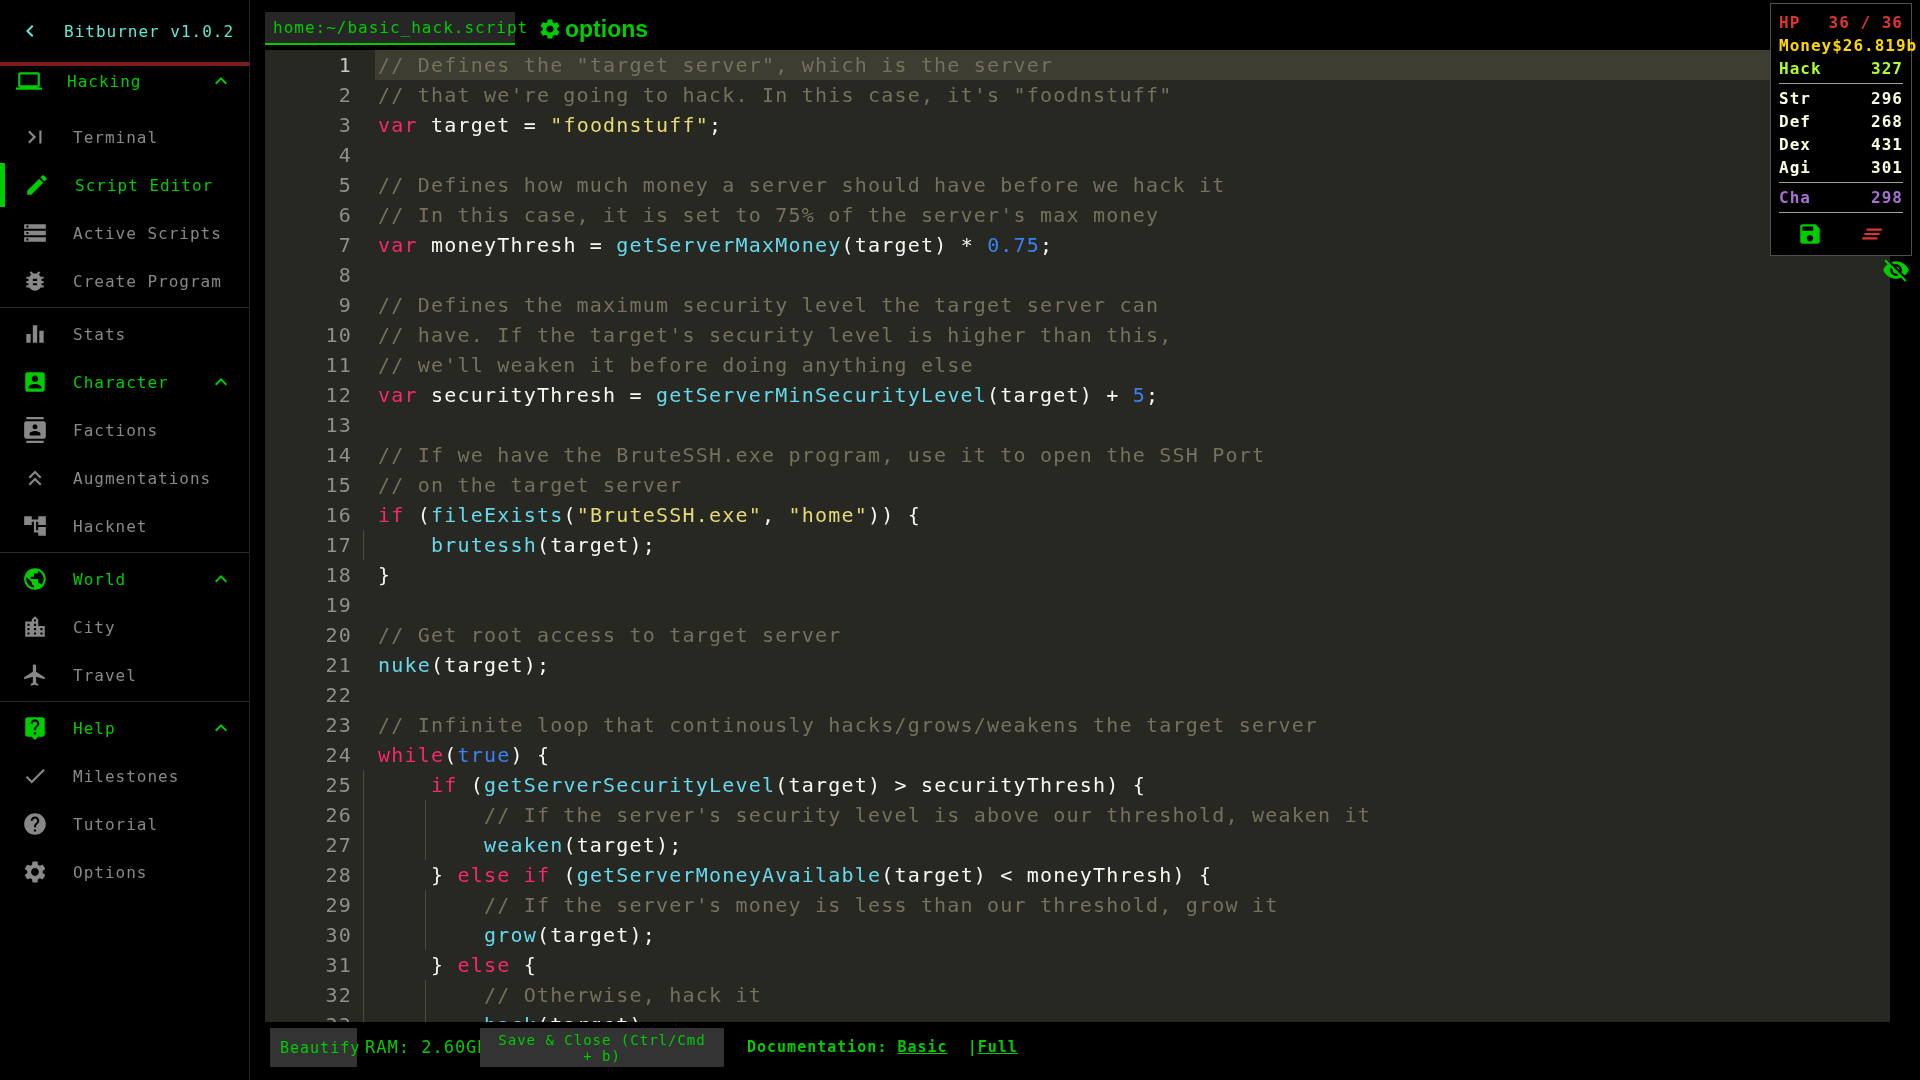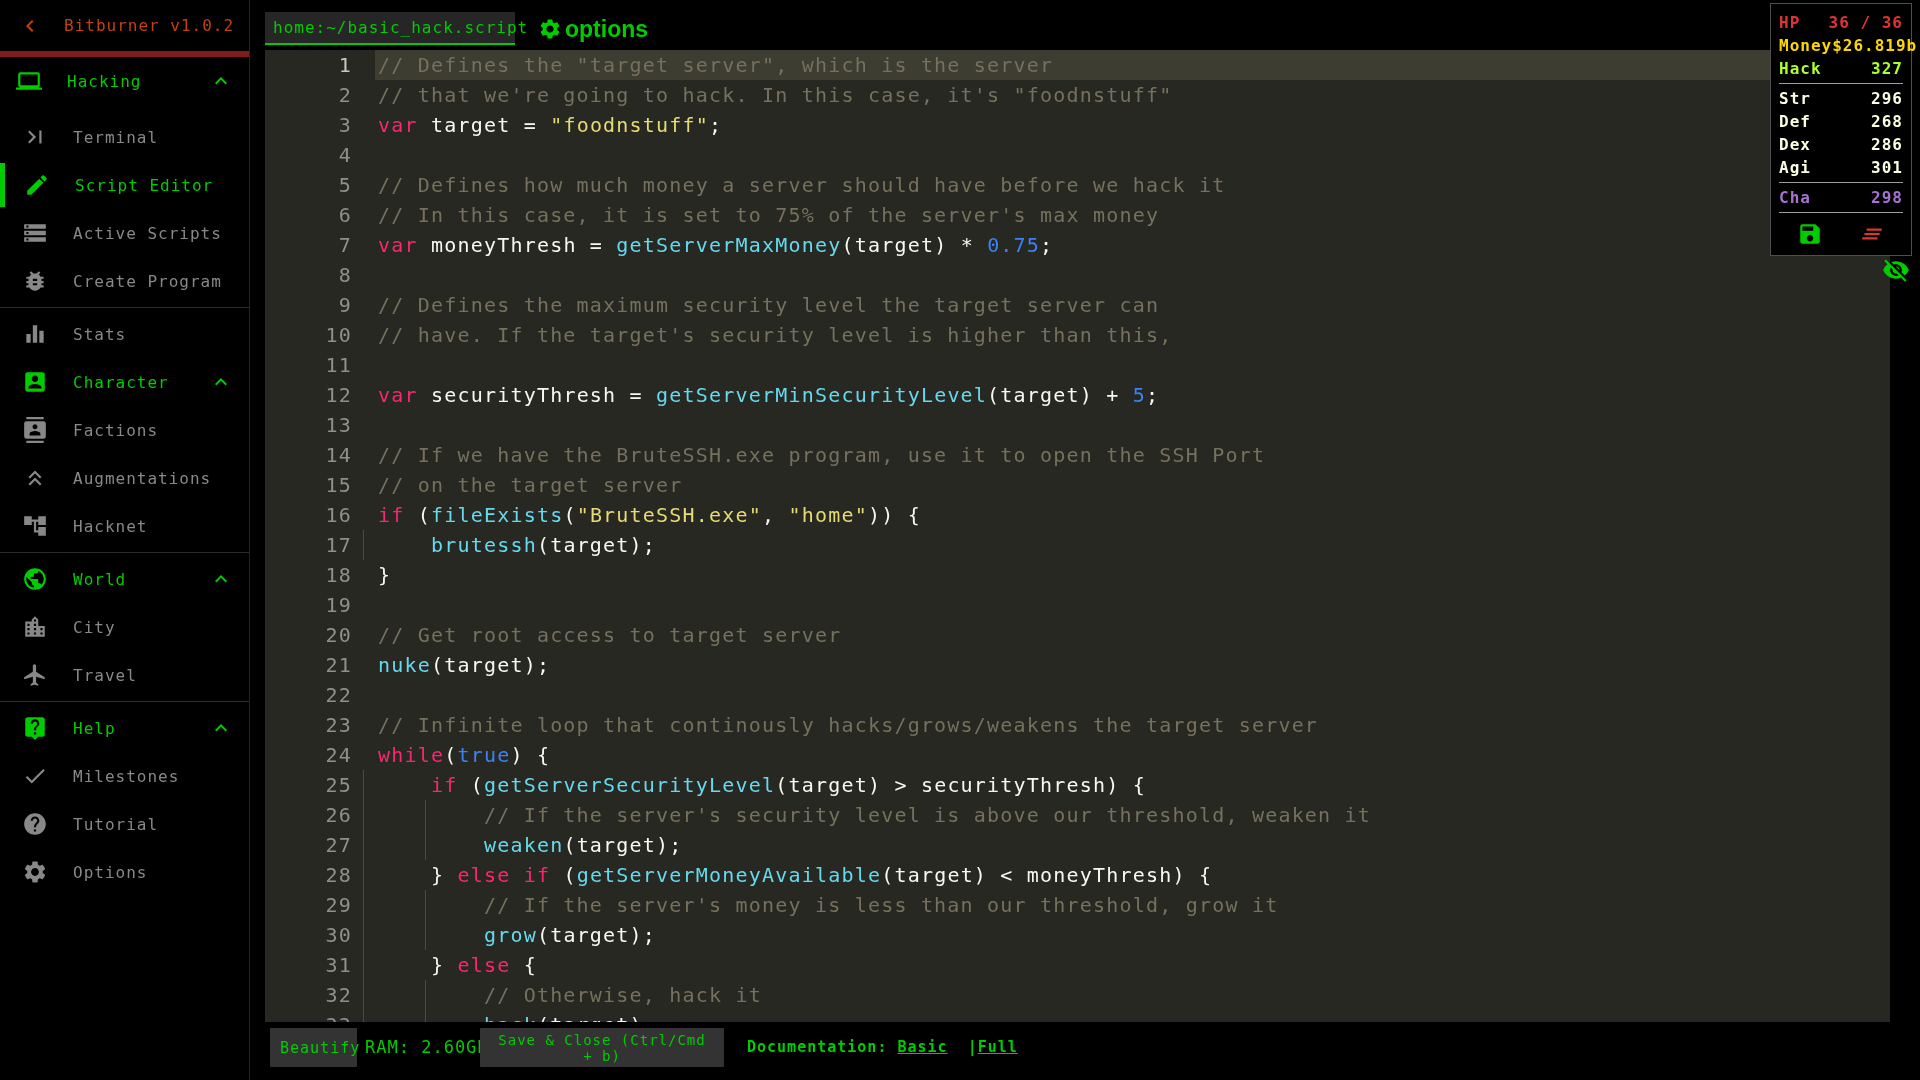--- a/index.html
+++ b/index.html
@@ -3,22 +3,22 @@
 <meta charset="utf-8">
 <style>
   * { margin:0; padding:0; box-sizing:border-box; }
   html,body { width:1920px; height:1080px; background:#000; overflow:hidden;
               font-family:"DejaVu Sans Mono", monospace; }
   body { position:relative; }
 
   
   .sidebar { position:absolute; left:0; top:0; width:250px; height:1080px;
              background:#000; border-right:1px solid #232323; }
-  .side-header { height:57px; border-bottom:6px solid #7f1d1d; display:flex;
-                 align-items:center; color:#c2410c; padding-left:18px; }
+  .side-header { height:66px; border-bottom:4px solid #7f1d1d; display:flex;
+                 align-items:center; color:#5eead4; padding-left:18px; }
   .side-header .back { width:24px; height:24px; margin-right:22px; cursor:pointer; }
   .side-title { font-size:16px; letter-spacing:1px; }
   .side-items { position:absolute; top:49px; left:0; right:0; padding-top:8px; }
   .side-row { height:48px; display:flex; align-items:center; padding-left:22px;
               color:#888; font-size:16px; letter-spacing:1px; cursor:pointer;
               position:relative; }
   .side-items > .side-row:first-child { margin-bottom:8px;padding-left:16px; }
   .side-row.section { color:#0c0; }
   .side-row.active { color:#0c0;padding-left:24px; }
   .side-row .active-bar { position:absolute; left:0; top:2px; bottom:2px; width:5px;
@@ -276,21 +276,21 @@
     <div class="code-line hl" style="top: 0px;"><span class="gutter-num">1</span><span class="code-text"><span class="tok-c">// Defines the "target server", which is the server</span></span></div>
     <div class="code-line" style="top: 30px;"><span class="gutter-num">2</span><span class="code-text"><span class="tok-c">// that we're going to hack. In this case, it's "foodnstuff"</span></span></div>
     <div class="code-line" style="top: 60px;"><span class="gutter-num">3</span><span class="code-text"><span class="tok-k">var</span><span class="tok-p"> target = </span><span class="tok-s">"foodnstuff"</span><span class="tok-p">;</span></span></div>
     <div class="code-line" style="top: 90px;"><span class="gutter-num">4</span><span class="code-text"></span></div>
     <div class="code-line" style="top: 120px;"><span class="gutter-num">5</span><span class="code-text"><span class="tok-c">// Defines how much money a server should have before we hack it</span></span></div>
     <div class="code-line" style="top: 150px;"><span class="gutter-num">6</span><span class="code-text"><span class="tok-c">// In this case, it is set to 75% of the server's max money</span></span></div>
     <div class="code-line" style="top: 180px;"><span class="gutter-num">7</span><span class="code-text"><span class="tok-k">var</span><span class="tok-p"> moneyThresh = </span><span class="tok-f">getServerMaxMoney</span><span class="tok-p">(target) * </span><span class="tok-n">0.75</span><span class="tok-p">;</span></span></div>
     <div class="code-line" style="top: 210px;"><span class="gutter-num">8</span><span class="code-text"></span></div>
     <div class="code-line" style="top: 240px;"><span class="gutter-num">9</span><span class="code-text"><span class="tok-c">// Defines the maximum security level the target server can</span></span></div>
     <div class="code-line" style="top: 270px;"><span class="gutter-num">10</span><span class="code-text"><span class="tok-c">// have. If the target's security level is higher than this,</span></span></div>
-    <div class="code-line" style="top: 300px;"><span class="gutter-num">11</span></div>
+    <div class="code-line" style="top: 300px;"><span class="gutter-num">11</span><span class="code-text"><span class="tok-c">// we'll weaken it before doing anything else</span></span></div>
     <div class="code-line" style="top: 330px;"><span class="gutter-num">12</span><span class="code-text"><span class="tok-k">var</span><span class="tok-p"> securityThresh = </span><span class="tok-f">getServerMinSecurityLevel</span><span class="tok-p">(target) + </span><span class="tok-n">5</span><span class="tok-p">;</span></span></div>
     <div class="code-line" style="top: 360px;"><span class="gutter-num">13</span><span class="code-text"></span></div>
     <div class="code-line" style="top: 390px;"><span class="gutter-num">14</span><span class="code-text"><span class="tok-c">// If we have the BruteSSH.exe program, use it to open the SSH Port</span></span></div>
     <div class="code-line" style="top: 420px; padding-left: 8px;"><span class="gutter-num">15</span><span class="code-text"><span class="tok-c">// on the target server</span></span></div>
     <div class="code-line" style="top: 450px;"><span class="gutter-num">16</span><span class="code-text"><span class="tok-k">if</span><span class="tok-p"> (</span><span class="tok-f">fileExists</span><span class="tok-p">(</span><span class="tok-s">"BruteSSH.exe"</span><span class="tok-p">, </span><span class="tok-s">"home"</span><span class="tok-p">)) {</span></span></div>
     <div class="code-line" style="top: 480px;"><span class="guide" style="left:98px"></span><span class="gutter-num">17</span><span class="code-text"><span class="tok-p">    </span><span class="tok-f">brutessh</span><span class="tok-p">(target);</span></span></div>
     <div class="code-line" style="top: 510px;"><span class="gutter-num">18</span><span class="code-text"><span class="tok-p">}</span></span></div>
     <div class="code-line" style="top: 540px;"><span class="gutter-num">19</span><span class="code-text"></span></div>
     <div class="code-line" style="top: 570px; padding-left: 32px;"><span class="gutter-num">20</span><span class="code-text"><span class="tok-c">// Get root access to target server</span></span></div>
     <div class="code-line" style="top: 600px;"><span class="gutter-num">21</span><span class="code-text"><span class="tok-f">nuke</span><span class="tok-p">(target);</span></span></div>
@@ -326,21 +326,21 @@
       <div class="ov-row ov-combat">
         <span>Str</span>
         <span>296</span>
       </div>
       <div class="ov-row ov-combat">
         <span>Def</span>
         <span>268</span>
       </div>
       <div class="ov-row ov-combat">
         <span>Dex</span>
-        <span>286</span>
+        <span>431</span>
       </div>
       <div class="ov-row ov-combat">
         <span>Agi</span>
         <span>301</span>
       </div>
       <div class="ov-divider"></div>
       <div class="ov-row ov-cha">
         <span>Cha</span>
         <span>298</span>
       </div>

